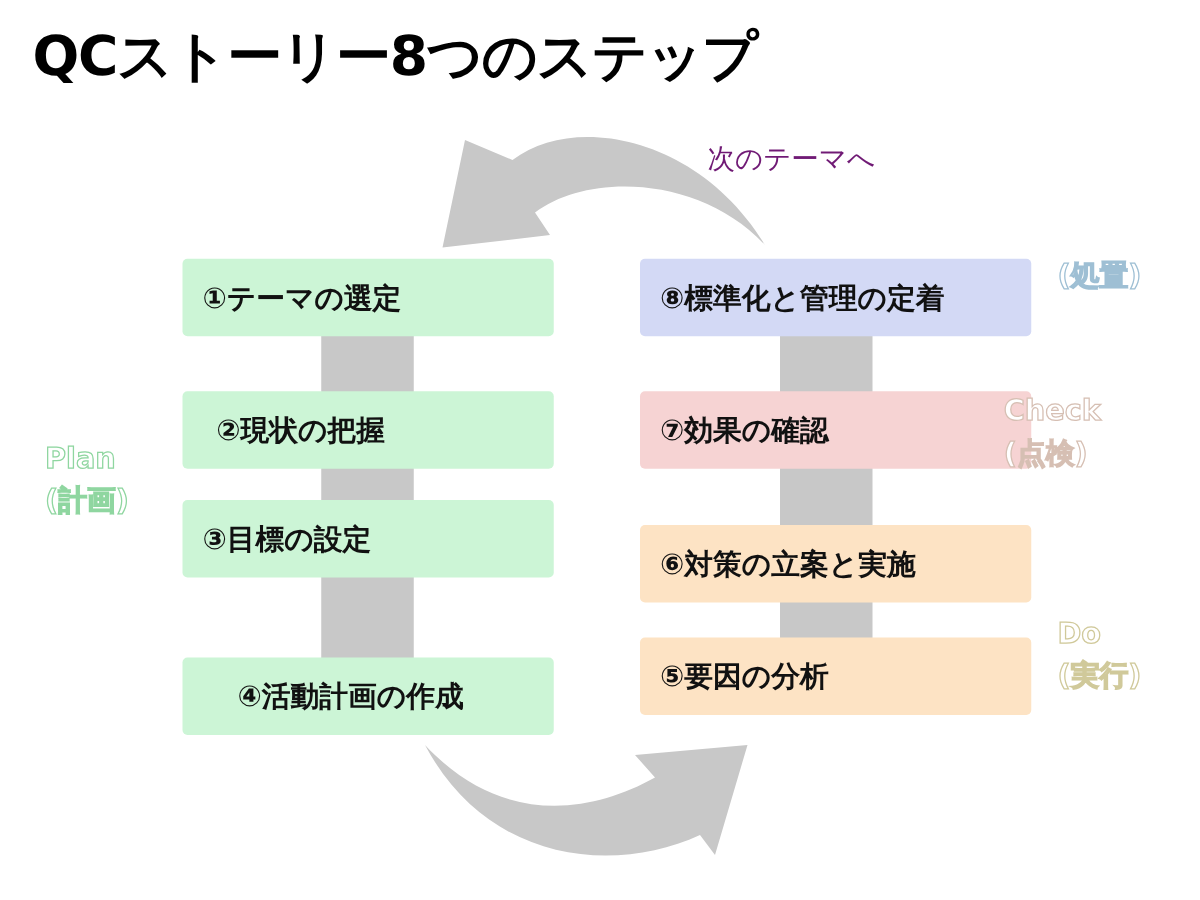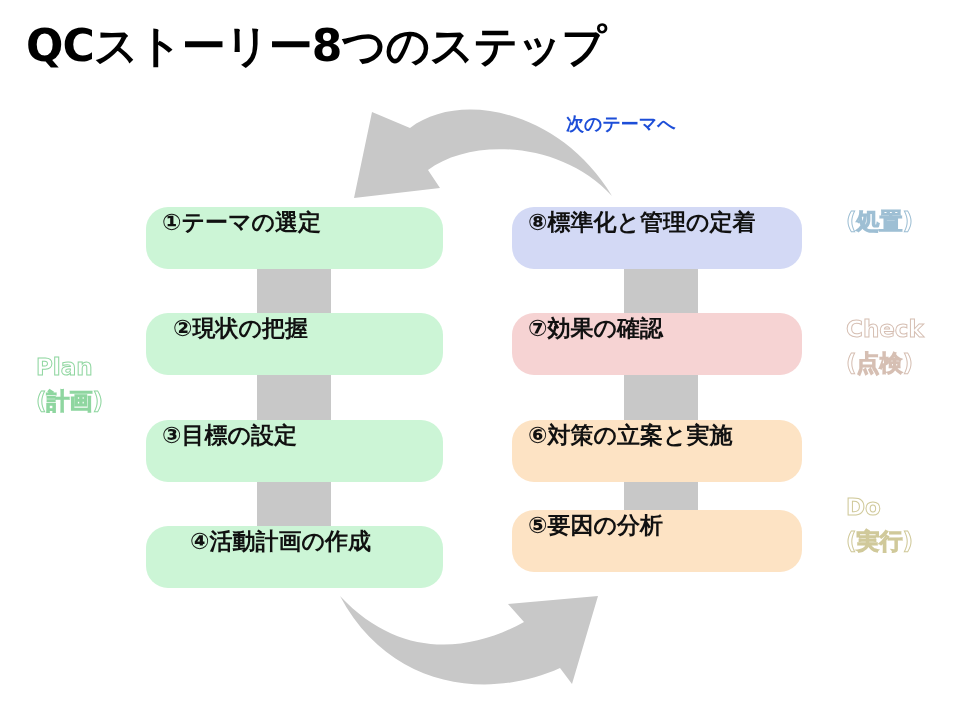--- a/index.html
+++ b/index.html
@@ -22,52 +22,53 @@
       font-weight: bold;
       color: #000000;
       letter-spacing: -1px;
       line-height: 80px;
       white-space: nowrap;
     }
     .next-theme {
       position: absolute;
       left: 566px;
       top: 112px;
-      font-size: 18px;
-      font-weight: bold;
-      color: #1d4ed8;
+      font-size: 22px;
+      font-weight: normal;
+      color: #701a75;
       white-space: nowrap;
     }
     .arrows {
       position: absolute;
       left: 0;
       top: 0;
       width: 960px;
       height: 720px;
     }
     .connector {
       position: absolute;
       background: #c8c8c8;
       width: 74px;
     }
     .step {
       position: absolute;
       height: 62px;
-      border-radius: 22px;
+      border-radius: 4px;
       display: flex;
+      align-items: center;
       padding-left: 16px;
       box-sizing: border-box;
       font-size: 23px;
       font-weight: bold;
       color: #111111;
       white-space: nowrap;
       cursor: pointer;
     }
     .step.left { left: 146px; width: 297px; }
-    .step.right { left: 512px; width: 290px; }
+    .step.right { left: 512px; width: 313px; }
     .plan-c { background: #ccf5d6; }
     .do-c { background: #fde3c4; }
     .check-c { background: #f6d3d3; }
     .action-c { background: #d3d9f5; }
     .phase {
       position: absolute;
       font-size: 23px;
       font-weight: bold;
       line-height: 34px;
       color: #ffffff;
@@ -91,21 +92,21 @@
 
 <div class="connector" style="left:257px; top:266px; height:264px;"></div>
 <div class="connector" style="left:624px; top:266px; height:264px;"></div>
 
 <div class="step left plan-c" style="top:207px;">
   <span>①テーマの選定</span>
 </div>
 <div class="step left plan-c" style="top:313px;padding-left:27px;">
   <span>②現状の把握</span>
 </div>
-<div class="step left plan-c" style="top:420px;padding-left:16px;">
+<div class="step left plan-c" style="top:400px;padding-left:16px;">
   <span>③目標の設定</span>
 </div>
 <div class="step left plan-c" style="top:526px;padding-left:44px;">
   <span>④活動計画の作成</span>
 </div>
 
 <div class="step right action-c" style="top:207px;">
   <span>⑧標準化と管理の定着</span>
 </div>
 <div class="step right check-c" style="top:313px;">
@@ -118,20 +119,20 @@
   <span>⑤要因の分析</span>
 </div>
 
 <div class="phase" style="left:36px; top:350px; -webkit-text-stroke:1px #8fd6a0;">
   <span>Plan</span>
   <span>(計画)</span>
 </div>
 <div class="phase" style="left:846px; top:204px; -webkit-text-stroke:1px #9ebfd4;">
   <span>(処置)</span>
 </div>
-<div class="phase" style="left:846px; top:312px; -webkit-text-stroke:1px #d6bfb3;">
+<div class="phase" style="left:803px; top:312px; -webkit-text-stroke:1px #d6bfb3;">
   <span>Check</span>
   <span>(点検)</span>
 </div>
 <div class="phase" style="left:846px; top:490px; -webkit-text-stroke:1px #d0c99a;">
   <span>Do</span>
   <span>(実行)</span>
 </div>
 
 </body></html>

